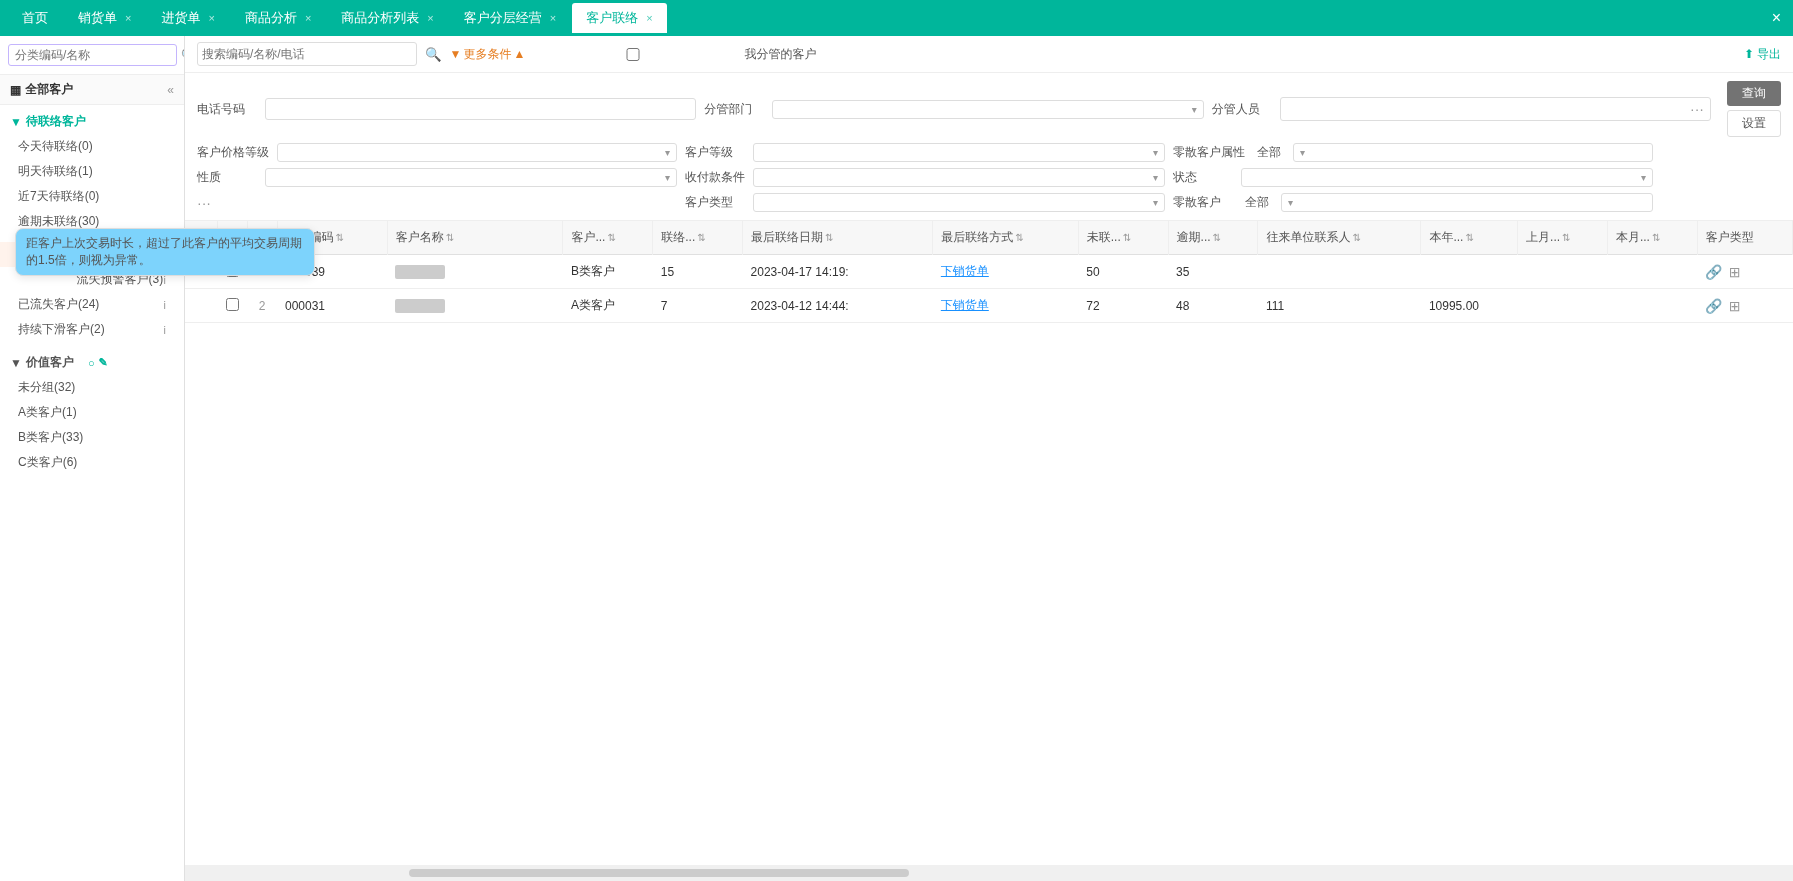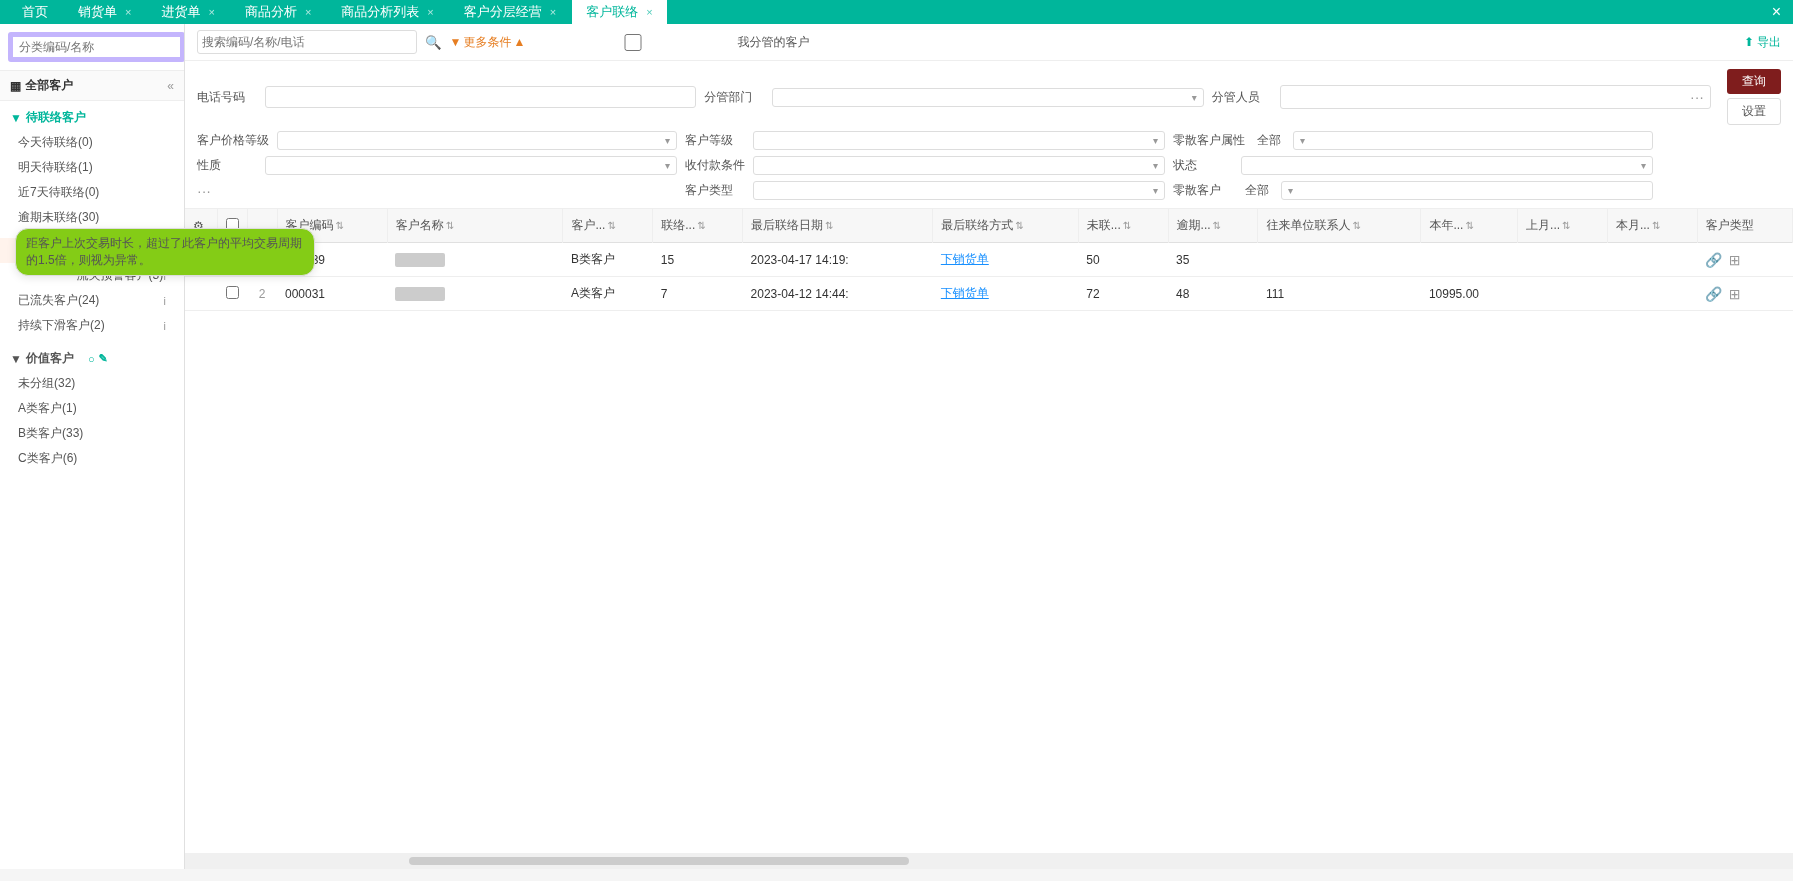--- a/index.html
+++ b/index.html
@@ -1,21 +1,21 @@
 <!DOCTYPE html>
 <html><head>
   <meta charset="utf-8">
   <style>
     * { box-sizing: border-box; margin: 0; padding: 0; }
     body { font-family: 'Microsoft YaHei', Arial, sans-serif; font-size: 12px; background: #f5f5f5; color: #333; overflow: hidden; }
 
     
     .top-nav {
       background: #00b69b;
-      height: 24px;
+      height: 36px;
       display: flex;
       align-items: center;
       padding: 7px 8px;
       gap: 2px;
       position: relative;
     }
     .top-nav .nav-item {
       color: #fff;
       padding: 6px 14px;
       cursor: pointer;
@@ -61,21 +61,21 @@
       flex-shrink: 0;
     }
     .sidebar-search {
       padding: 8px;
       display: flex;
       align-items: center;
       border-bottom: 1px solid #eee;
     }
     .sidebar-search input {
       flex: 1;
-      border: 5px solid #c4b5fd;
+      border: 1px solid #c4b5fd;
       border-radius: 3px;
       padding: 3px 6px;
       font-size: 12px;
       outline: none;
     }
     .sidebar-search .search-icon {
       color: #999;
       margin-left: 4px;
       cursor: pointer;
     }
@@ -137,24 +137,24 @@
       color: #00b69b;
       cursor: pointer;
       font-size: 11px;
     }
 
     
     .tooltip-box {
       position: absolute;
       top: 228px;
       left: 15px;
-      background: #84cc16;
+      background: #7dd3fc;
       border: 1px solid #ddd;
       padding: 6px 10px;
-      border-radius: 13px;
+      border-radius: 8px;
       font-size: 12px;
       color: #555;
       max-width: 300px;
       z-index: 100;
       box-shadow: 0 2px 8px rgba(0,0,0,0.1);
     }
 
     
     .content-area {
       flex: 1;
@@ -189,21 +189,22 @@
     .more-conditions {
       color: #e67e22;
       cursor: pointer;
       display: flex;
       align-items: center;
       gap: 2px;
       font-size: 12px;
     }
     .my-customers {
       display: flex;
-      gap: 4px;
+      align-items: center;
+      gap: 11px;
       color: #555;
       font-size: 12px;
       cursor: pointer;
     }
     .export-btn {
       margin-left: auto;
       color: #00b69b;
       cursor: pointer;
       display: flex;
       align-items: center;
@@ -271,21 +272,21 @@
       color: #555;
       white-space: nowrap;
     }
     .filter-actions {
       display: flex;
       flex-direction: column;
       gap: 4px;
       margin-left: 8px;
     }
     .btn-query {
-      background: #7f1d1d;
+      background: #737373;
       color: #fff;
       border: none;
       border-radius: 3px;
       padding: 4px 14px;
       font-size: 12px;
       cursor: pointer;
     }
     .btn-setting {
       background: #fff;
       color: #555;

